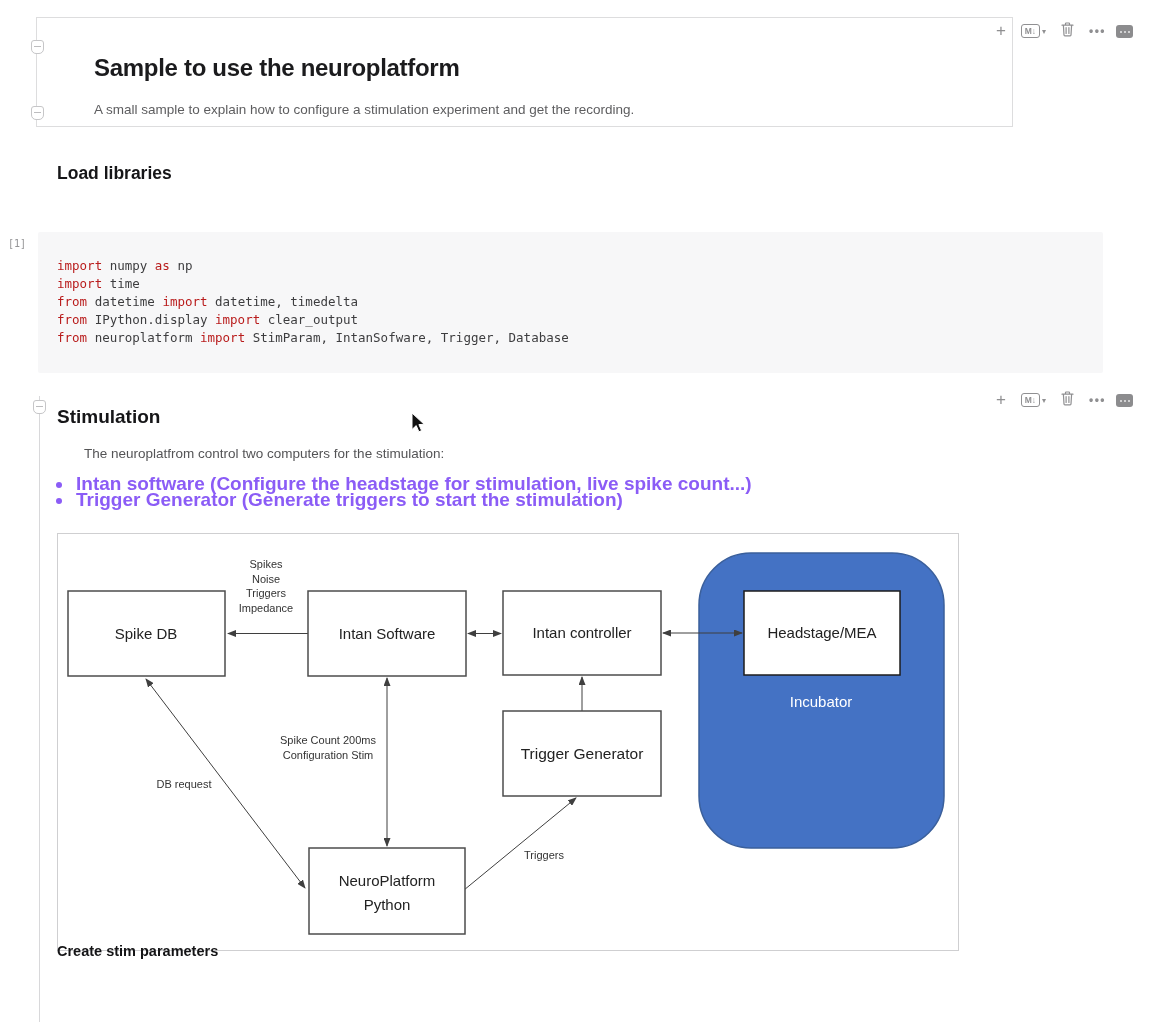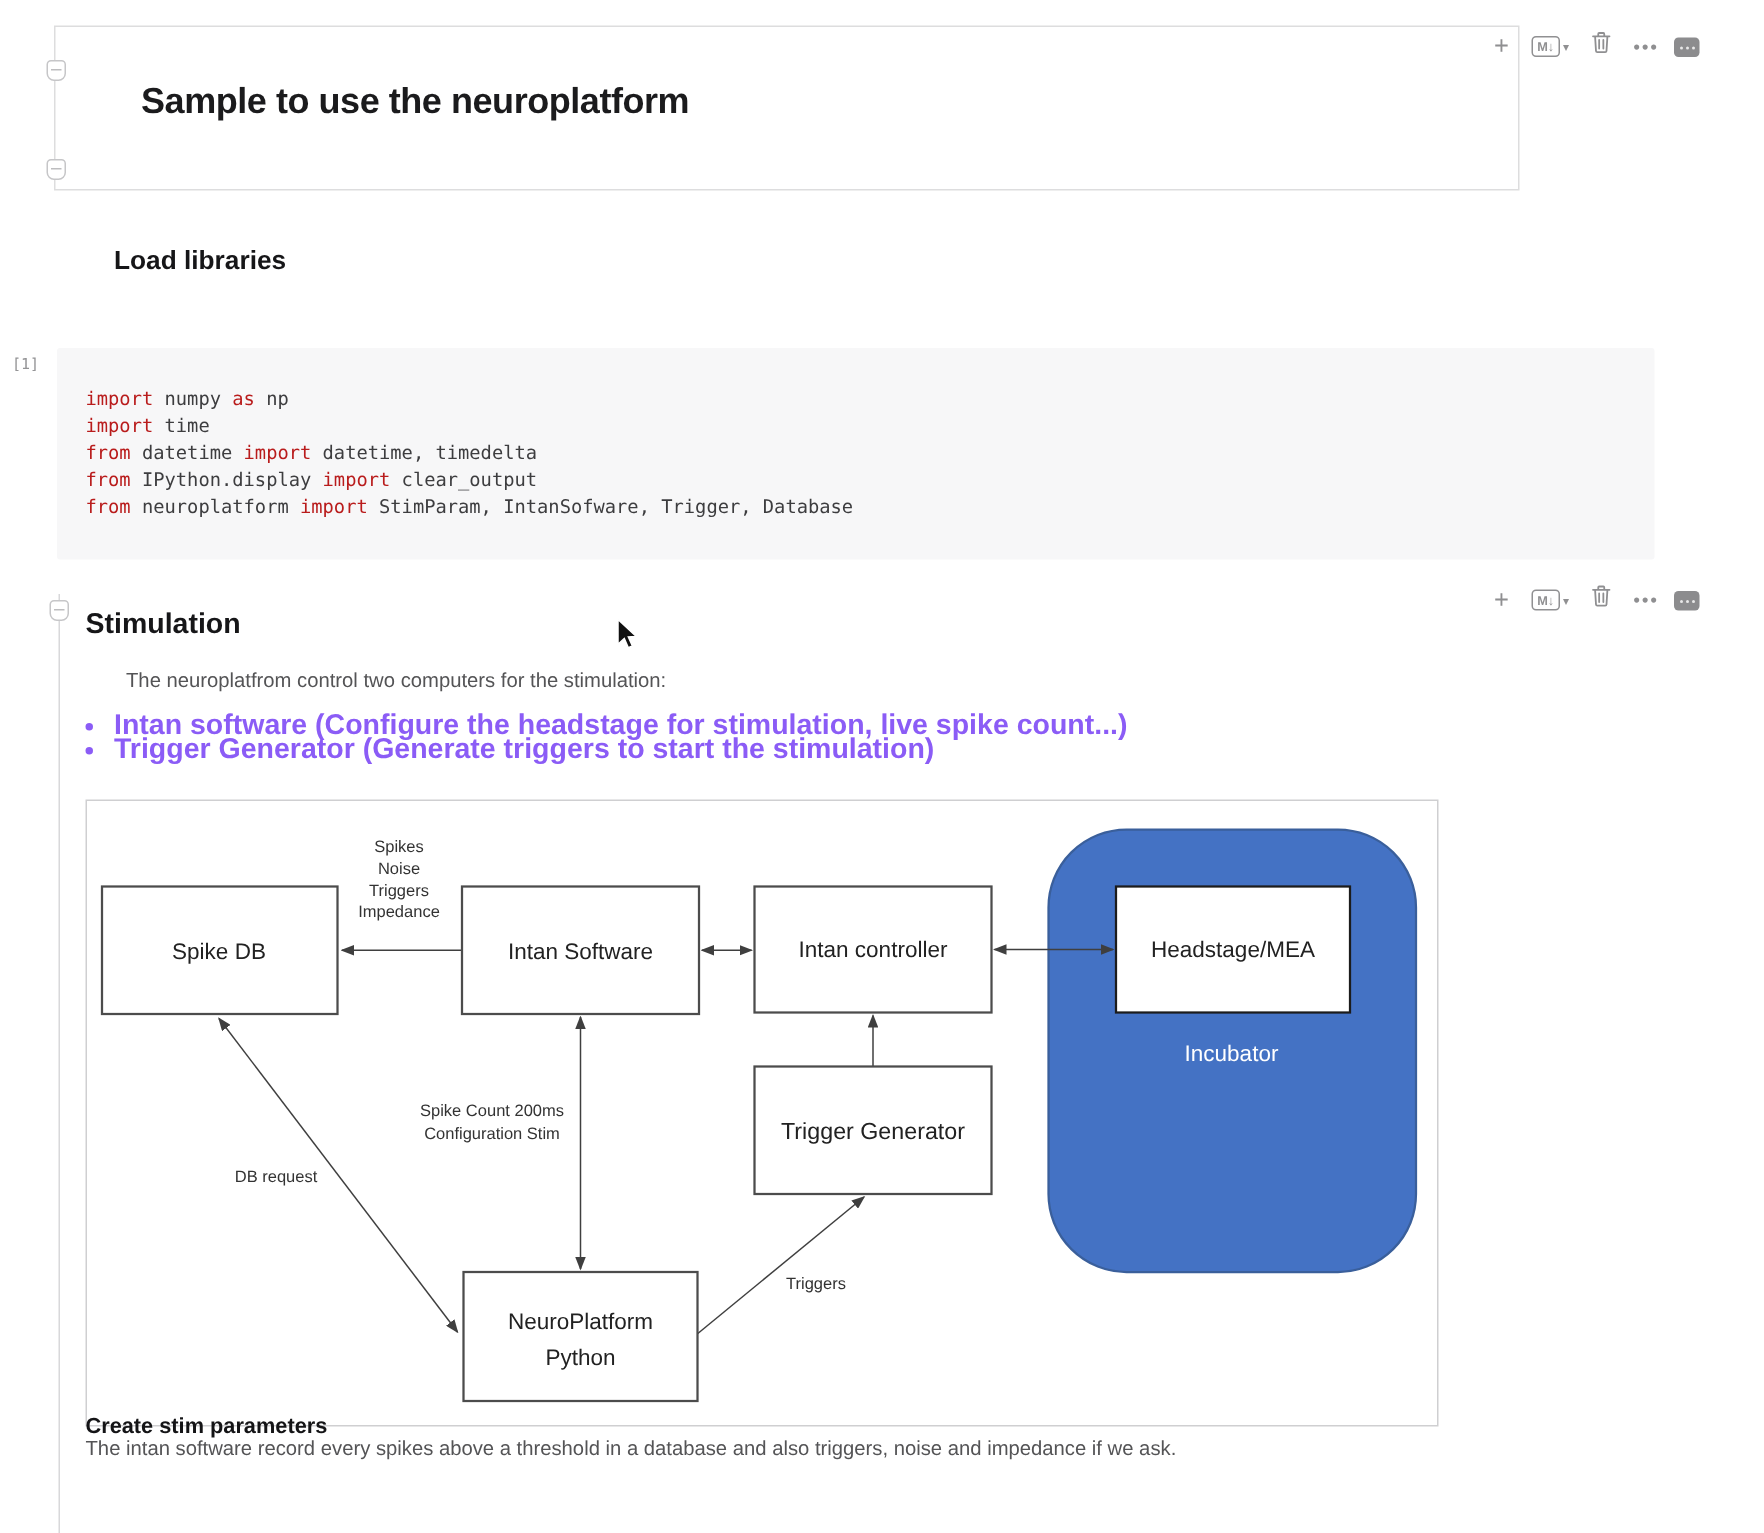--- a/index.html
+++ b/index.html
@@ -50,21 +50,21 @@
   }
   .handle::after {
     content:""; display:block; width:7px; margin:5px auto 0;
     border-top:1.4px solid #bdbdbf;
   }
   .cell2-left-line {
     position:absolute; left:39px; top:396px; width:1px; height:626px; background:#d8d8da;
   }
   
   .h-load {
-    position:absolute; left:57px; top:163px; font-size:17.5px; font-weight:700; color:#161618;margin-left:19px;
+    position:absolute; left:57px; top:163px; font-size:17.5px; font-weight:700; color:#161618;
   }
   
   .exec-count {
     position:absolute; left:8px; top:238px; font-family:"DejaVu Sans Mono", monospace;
     font-size:10px; color:#949496;
   }
   .code-cell {
     position:absolute; left:38px; top:232px; width:1065px; height:141px;
     background:#f7f7f8; border-radius:2px;
   }
@@ -99,20 +99,21 @@
   
   .mouse-cursor { position:absolute; left:411px; top:412px; z-index:9; }
 </style>
 </head>
 <body>
 
 <div class="page">
 
   <div class="md-cell1">
     <div class="page-title">Sample to use the neuroplatform</div>
+    <div class="page-subtitle">A small sample to explain how to configure a stimulation experiment and get the recording.</div>
   </div>
   <div class="handle" style="left:31px; top:40px;"></div>
   <div class="handle" style="left:31px; top:106px;"></div>
 
   <div class="cell-toolbar tb1">
     <div class="tb-plus">+</div>
     <div class="tb-md">
       <div class="tb-md-box">M↓</div>
       <div class="tb-md-chev">▾</div>
     </div>
@@ -212,21 +213,20 @@
       <text x="208" y="77.5" text-anchor="middle" font-size="11" fill="#333333">Impedance</text>
 
       <text x="270" y="210" text-anchor="middle" font-size="11" fill="#333333">Spike Count 200ms</text>
       <text x="270" y="225" text-anchor="middle" font-size="11" fill="#333333">Configuration Stim</text>
 
       <text x="126" y="254" text-anchor="middle" font-size="11" fill="#333333">DB request</text>
       <text x="486" y="325" text-anchor="middle" font-size="11" fill="#333333">Triggers</text>
     </svg>
   </div>
 
-  <div class="p-caption">The intan software record every spikes above a threshold in a database and also triggers, noise and impedance if we ask.</div>
   <div class="h-create">Create stim parameters</div>
 
   <div class="mouse-cursor">
     <svg width="16" height="22" viewBox="0 0 16 22">
       <path d="M1,1 L1,17.5 L5.2,13.6 L7.9,19.8 L10.6,18.6 L7.9,12.6 L13.2,12.3 Z" fill="#111111" stroke="#ffffff" stroke-width="1"></path>
     </svg>
   </div>
 
 </div>
 

